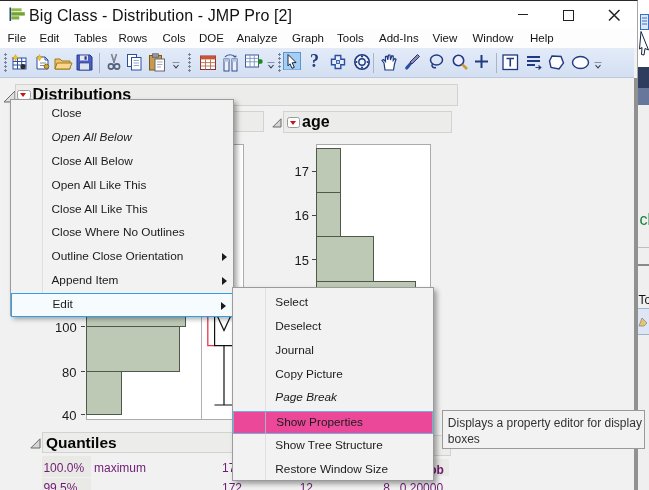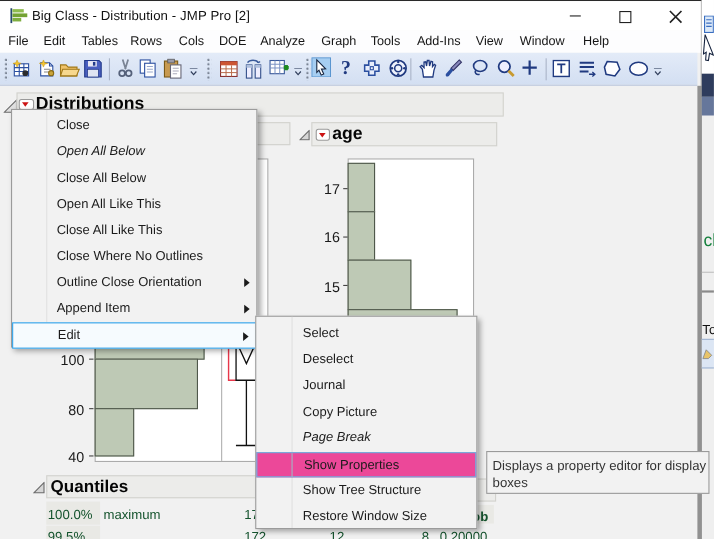--- a/index.html
+++ b/index.html
@@ -3,21 +3,21 @@
 <meta charset="utf-8">
 <style>
   html,body{margin:0;padding:0;}
   body{width:649px;height:490px;position:relative;overflow:hidden;
        font-family:"Liberation Sans",sans-serif;background:#efefef;}
   .abs{position:absolute;}
   #win{left:0;top:0;width:638px;height:490px;background:#f1f1f1;
        border-top:1px solid #2a2a2a;border-right:1px solid #a6a6a6;box-sizing:border-box;}
   
   #titlebar{left:0;top:1px;width:637px;height:27px;background:#ffffff;}
-  #title-text{left:29px;top:6.5px;font-size:12px;color:#111;letter-spacing:0.1px;}
+  #title-text{left:29px;top:6.5px;font-size:16px;color:#111;letter-spacing:0.1px;}
   .tb-min{left:518px;top:14px;width:10px;height:0;border-top:1.6px solid #222;}
   .tb-max{left:563px;top:9.5px;width:9px;height:9px;border:1.4px solid #222;}
   
   #menubar{left:0;top:28px;width:637px;height:20px;background:#fdfdfe;}
   .mi{position:absolute;top:32px;font-size:11.5px;color:#151515;}
   
   #toolbar{left:0;top:48px;width:634px;height:30px;
      background:linear-gradient(#e3ebf8,#d3dff2);border-bottom:1px solid #bcc8dc;box-sizing:border-box;}
   .grip{position:absolute;top:53px;width:4px;height:20px;
      background-image:radial-gradient(circle at 1.5px 1.5px,#7a8494 1px,transparent 1.3px);
@@ -31,21 +31,21 @@
   .rbtn:after{content:"";position:absolute;left:2.2px;top:2.6px;width:0;height:0;
         border-left:3.6px solid transparent;border-right:3.6px solid transparent;
         border-top:4.2px solid #cc1414;}
   .disc{position:absolute;}
   
   .frame{position:absolute;background:#ffffff;border:1px solid #ababab;box-sizing:border-box;}
   .bar{position:absolute;background:#bec9b5;border:1px solid #4f584b;box-sizing:border-box;}
   .axlab{position:absolute;font-size:13px;color:#1a1a1a;text-align:right;}
   .tick{position:absolute;height:1px;background:#444;}
   
-  .tcell{position:absolute;font-size:12px;color:#14532d;}
+  .tcell{position:absolute;font-size:12px;color:#701a75;}
   .gcell{position:absolute;background:#e9e9e5;}
   
   .pmenu{position:absolute;background:#f2f2f2;border:1px solid #9b9b9b;
      box-shadow:3px 3px 5px rgba(0,0,0,0.35);box-sizing:border-box;}
   .gut{position:absolute;top:0;bottom:0;width:1px;background:#e0e0e0;}
   .pitem{position:absolute;font-size:11.8px;color:#1b1b1b;line-height:23.8px;height:23.8px;}
   .parrow{position:absolute;width:0;height:0;border-top:4px solid transparent;
      border-bottom:4px solid transparent;border-left:5px solid #1b1b1b;}
   #tooltip{left:441.8px;top:410.3px;width:203px;height:38.5px;background:#f2f2f2;
      border:1px solid #9a9a9a;box-sizing:border-box;font-size:12px;color:#333;

